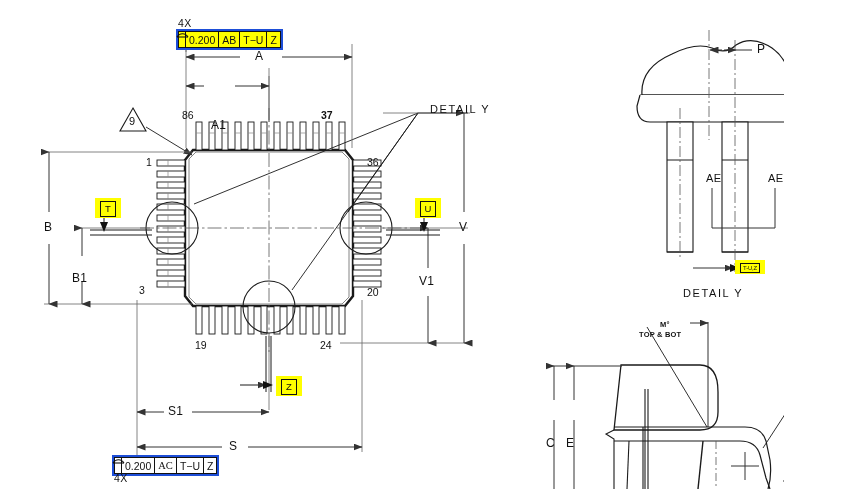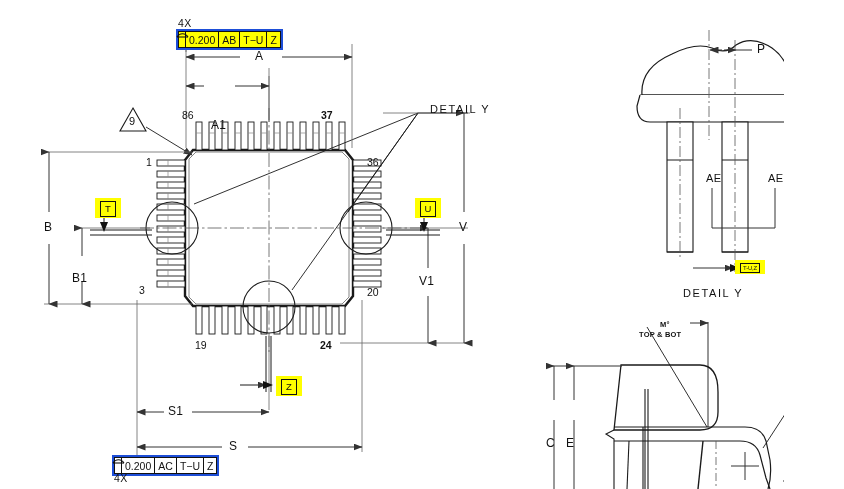--- a/index.html
+++ b/index.html
@@ -428,21 +428,21 @@
 
   <div class="fcf" style="left:112px; top:455px;">
     <div class="fcf-box" style="background:#fff;">
       <div class="fcf-cell fcf-sym" style="background:#fff;">
         <svg width="13" height="9" viewBox="0 0 13 9">
             <path d="M1,8 A6.5,7 0 0 1 12,8" fill="none" stroke="#111" stroke-width="1.1"></path>
             <path d="M1,8 L12,8" stroke="#111" stroke-width="1.1"></path>
           </svg>
       </div>
       <div class="fcf-cell" style="background:#fff;">0.200</div>
-      <div class="fcf-cell" style="background:#fff;">AC</div>
+      <div class="fcf-cell" style="background:#fff;font-family:Liberation Serif, serif;">AC</div>
       <div class="fcf-cell" style="background:#fff;">T−U</div>
       <div class="fcf-cell" style="background:#fff;">Z</div>
     </div>
   </div>
   <div class="fcf-qty" style="left:114px; top:472px;">4X</div>
 
   <div class="lbl dim-label" style="left:129px; top:116px; font-size:11px;">9</div>
 
   <div class="lbl dim-label" style="left:255px; top:50px;">A</div>
   <div class="lbl dim-label" style="left:211px; top:79px;margin-top:40px;">A1</div>
@@ -453,21 +453,21 @@
   <div class="lbl dim-label" style="left:229px; top:440px;">S</div>
   <div class="lbl dim-label" style="left:168px; top:405px;">S1</div>
 
   <div class="lbl pin-num" style="left:182px; top:110px;">86</div>
   <div class="lbl pin-num" style="left:321px; top:110px;font-weight:bold;">37</div>
   <div class="lbl pin-num" style="left:146px; top:157px;">1</div>
   <div class="lbl pin-num" style="left:139px; top:285px;">3</div>
   <div class="lbl pin-num" style="left:367px; top:157px;">36</div>
   <div class="lbl pin-num" style="left:367px; top:287px;">20</div>
   <div class="lbl pin-num" style="left:195px; top:340px;">19</div>
-  <div class="lbl pin-num" style="left:320px; top:340px;font-weight:bold;">24</div>
+  <div class="lbl pin-num" style="left:320px; top:340px;">24</div>
 
   <div class="lbl detail-title" style="left:430px; top:104px;">DETAIL Y</div>
 
   <div class="datum" style="left:95px; top:198px;">
     <div class="datum-box">T</div>
   </div>
   <div class="datum" style="left:415px; top:198px;">
     <div class="datum-box">U</div>
   </div>
   <div class="datum" style="left:276px; top:376px;">

